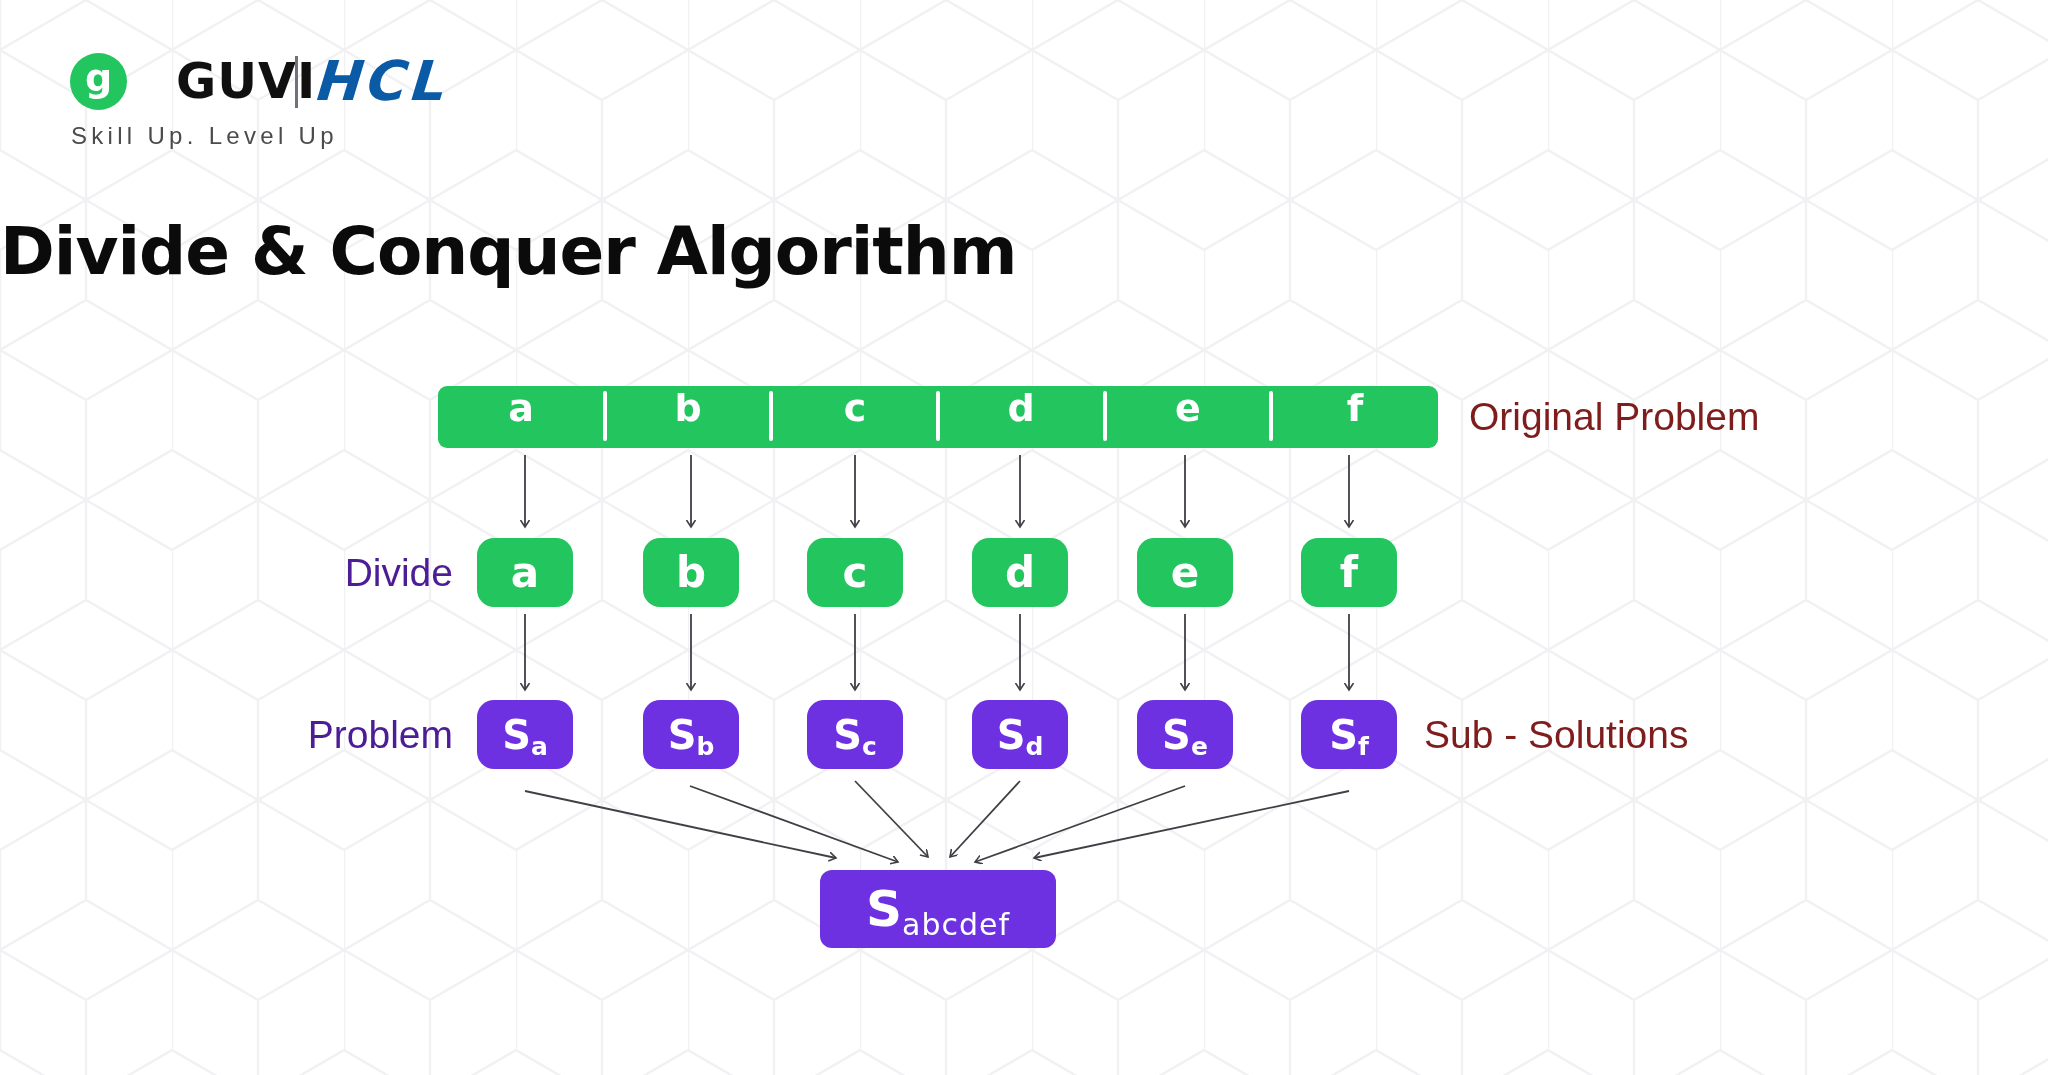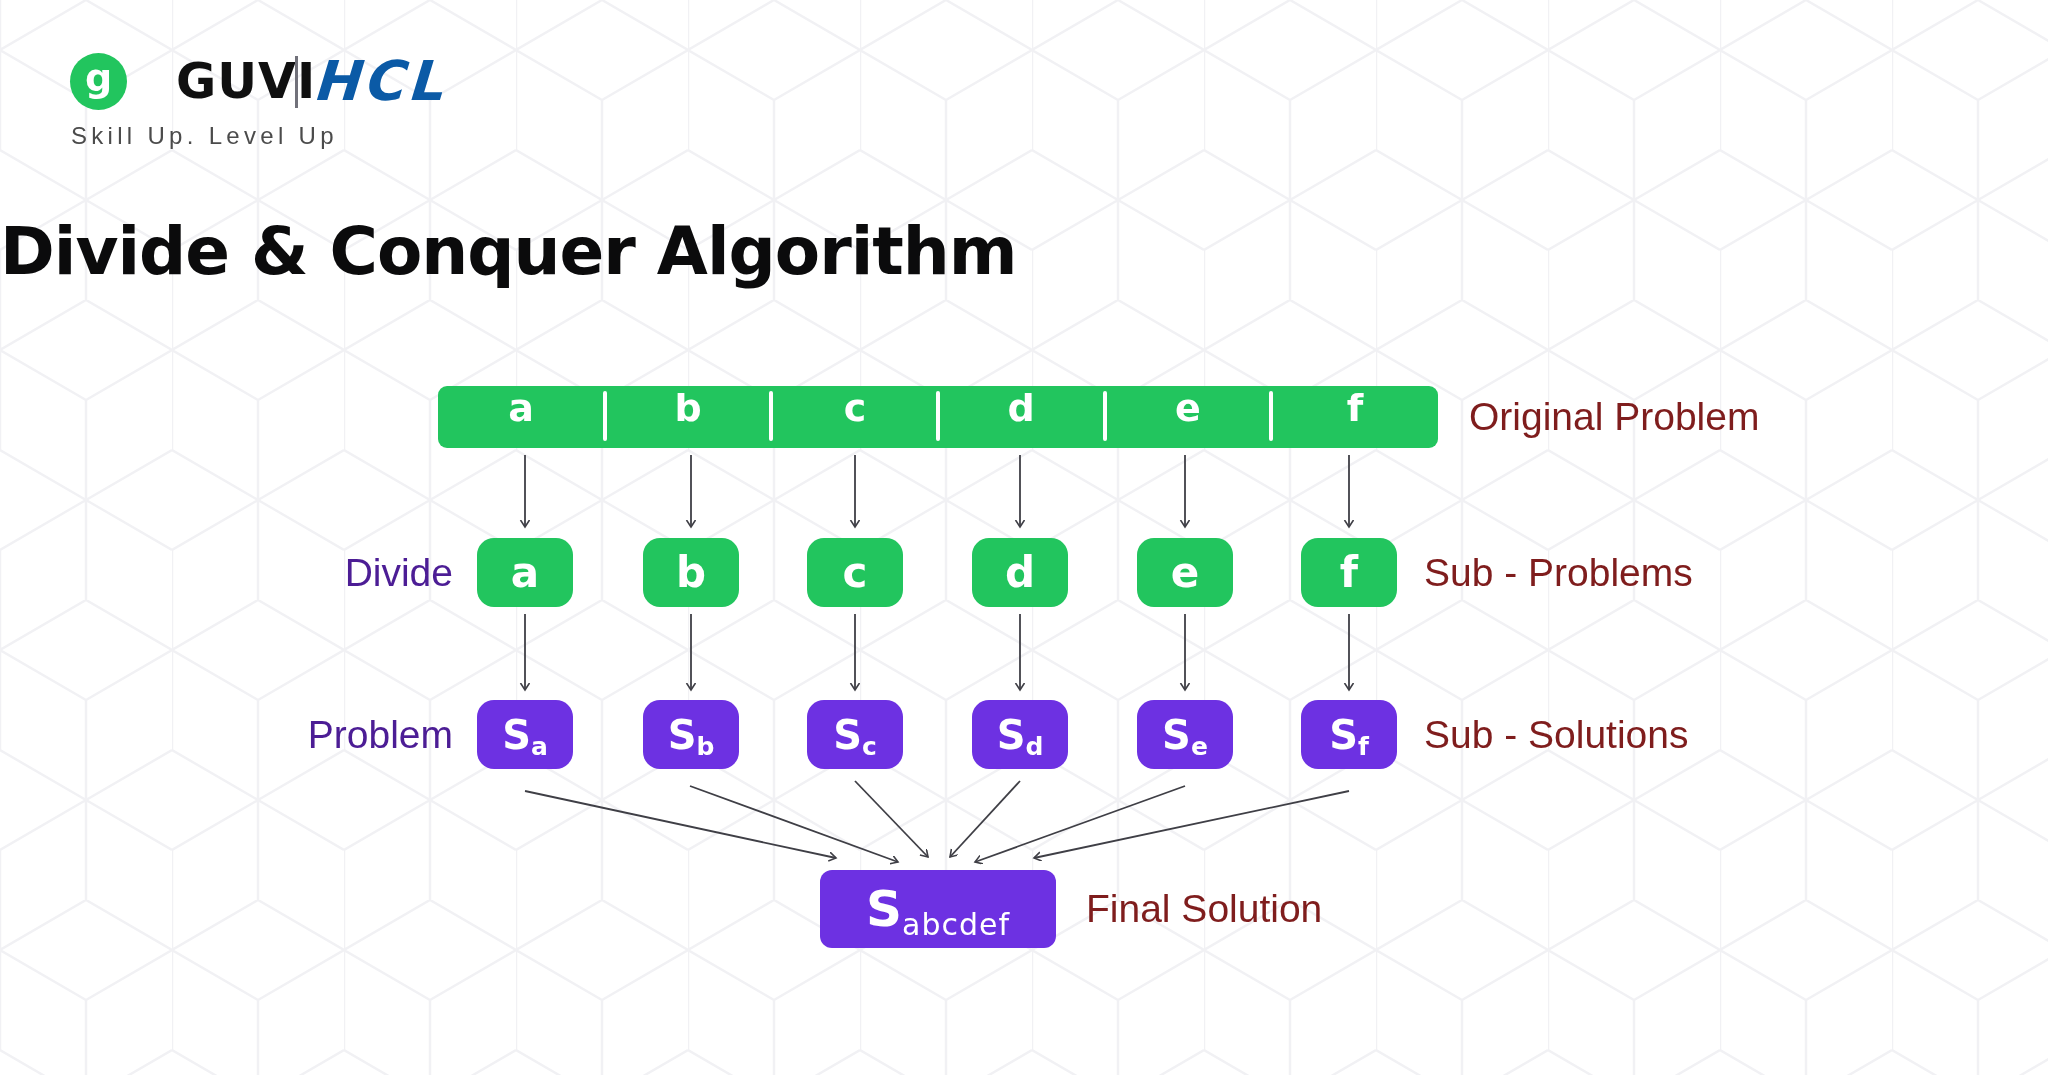--- a/index.html
+++ b/index.html
@@ -131,21 +131,20 @@
   <div class="abs bar-letter" style="left:1315px">f</div>
   <div class="abs row-label" style="left:1469px;top:386px;height:62px;line-height:62px">Original Problem</div>
 
   <div class="abs step-label" style="left:200px;top:538px;width:253px;height:69px;line-height:69px">Divide</div>
   <div class="abs gbox" style="left:477px;top:538px">a</div>
   <div class="abs gbox" style="left:643px;top:538px">b</div>
   <div class="abs gbox" style="left:807px;top:538px">c</div>
   <div class="abs gbox" style="left:972px;top:538px">d</div>
   <div class="abs gbox" style="left:1137px;top:538px">e</div>
   <div class="abs gbox" style="left:1301px;top:538px">f</div>
-  <div class="abs row-label" style="left:1424px;top:538px;height:69px;line-height:69px">Sub - Problems</div>
 
   <div class="abs step-label" style="left:200px;top:700px;width:253px;height:69px;line-height:69px">Problem</div>
   <div class="abs pbox" style="left:477px;top:700px">
     <span class="s-base">S</span>
       <span class="s-sub">a</span>
   </div>
   <div class="abs pbox" style="left:643px;top:700px">
     <span class="s-base">S</span>
       <span class="s-sub">b</span>
   </div>
@@ -164,15 +163,14 @@
   <div class="abs pbox" style="left:1301px;top:700px">
     <span class="s-base">S</span>
       <span class="s-sub">f</span>
   </div>
   <div class="abs row-label" style="left:1424px;top:700px;height:69px;line-height:69px">Sub - Solutions</div>
 
   <div class="abs merge-box">
     <span class="s-base">S</span>
       <span class="s-sub">abcdef</span>
   </div>
-  <div class="abs row-label" style="left:1086px;top:870px;height:78px;line-height:78px">Final Solution</div>
 
 </div>
 
 </body></html>

